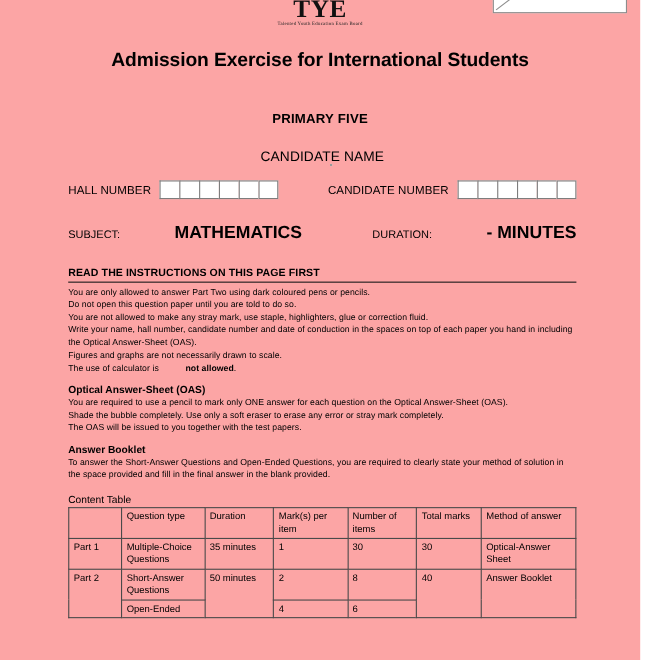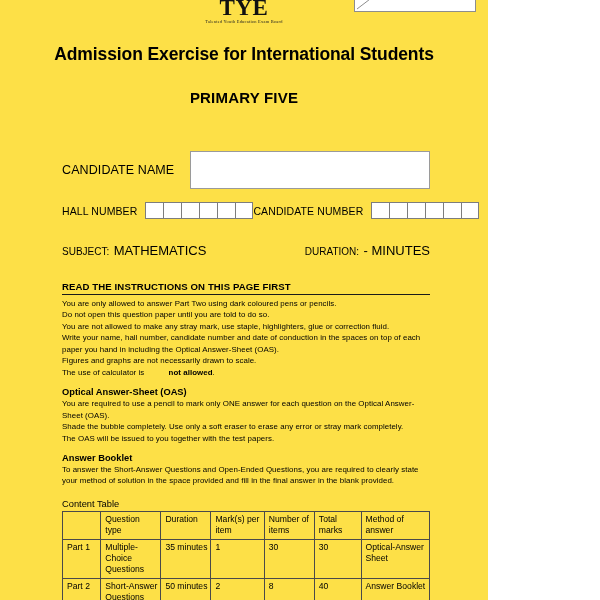--- a/index.html
+++ b/index.html
@@ -9,23 +9,23 @@
     width: 600px;
     height: 600px;
     background: #ffffff;
     font-family: "Liberation Sans", sans-serif;
     color: #000000;
     overflow: hidden;
   }
 
   .page {
     position: relative;
-    width: 488px;
+    width: 582px;
     height: 600px;
-    background: #fde047;
+    background: #fca5a5;
   }
 
   
   .header-zone {
     position: relative;
     height: 34px;
   }
 
   .logo-block {
     position: absolute;
@@ -65,35 +65,36 @@
   
   .doc-title {
     text-align: center;
     font-size: 17.5px;
     font-weight: bold;
     margin-top: 10px;
     letter-spacing: -0.1px;
   }
   .doc-level {
     text-align: center;
-    font-size: 15px;
-    font-weight: bold;
-    margin-top: 24px;
+    font-size: 12px;
+    font-weight: bold;
+    margin-top: 36px;
     letter-spacing: 0.2px;
   }
 
   
   .body-wrap {
     padding: 0 58px 0 62px;
   }
 
   .cand-name-row {
     display: flex;
     align-items: center;
-    margin-top: 45px;
+    margin-top: 20px;
+    flex-direction: column;
   }
   .cand-name-label {
     font-size: 12.5px;
     letter-spacing: 0.1px;
     white-space: nowrap;
   }
   .cand-name-box {
     flex: 1;
     height: 38px;
     border: 1px solid #9a9a9a;
@@ -126,21 +127,21 @@
   .num-spacer { flex: 1; }
 
   
   .subject-row {
     display: flex;
     justify-content: space-between;
     align-items: baseline;
     margin-top: 22px;
   }
   .subject-row .lbl { font-size: 10px; }
-  .subject-row .val { font-size: 13px; font-weight: normal; }
+  .subject-row .val { font-size: 16px; font-weight: bold; margin-left: 45px; }
 
   
   .instr-head {
     font-size: 9.6px;
     font-weight: bold;
     margin-top: 22px;
     letter-spacing: 0.1px;
   }
   .rule {
     border: none;

